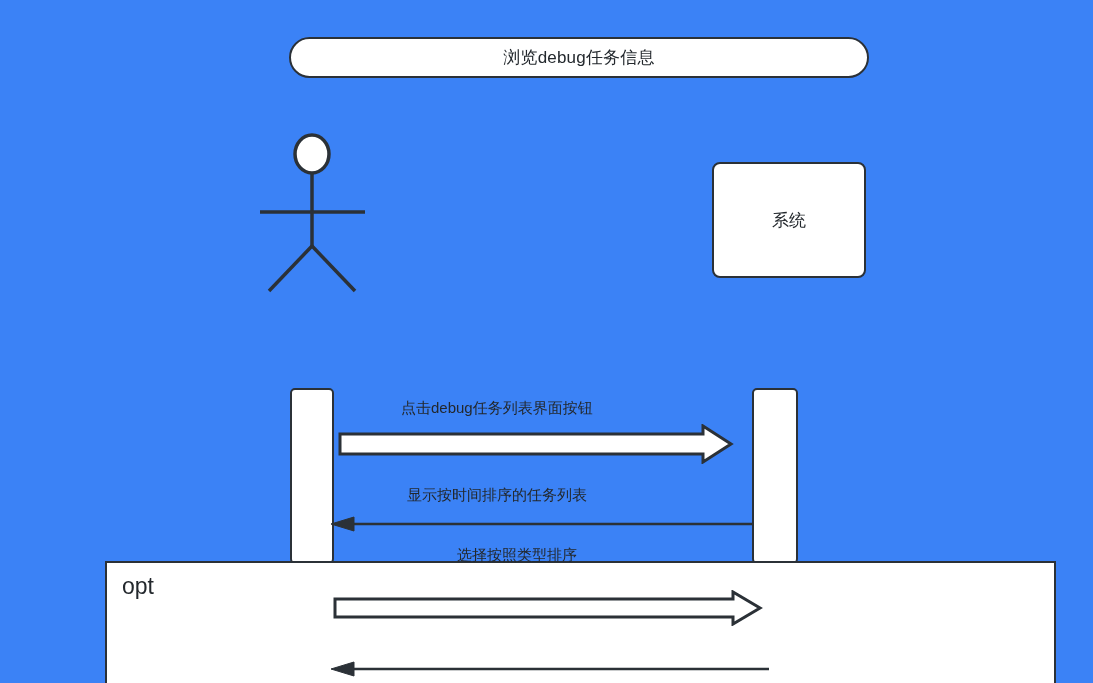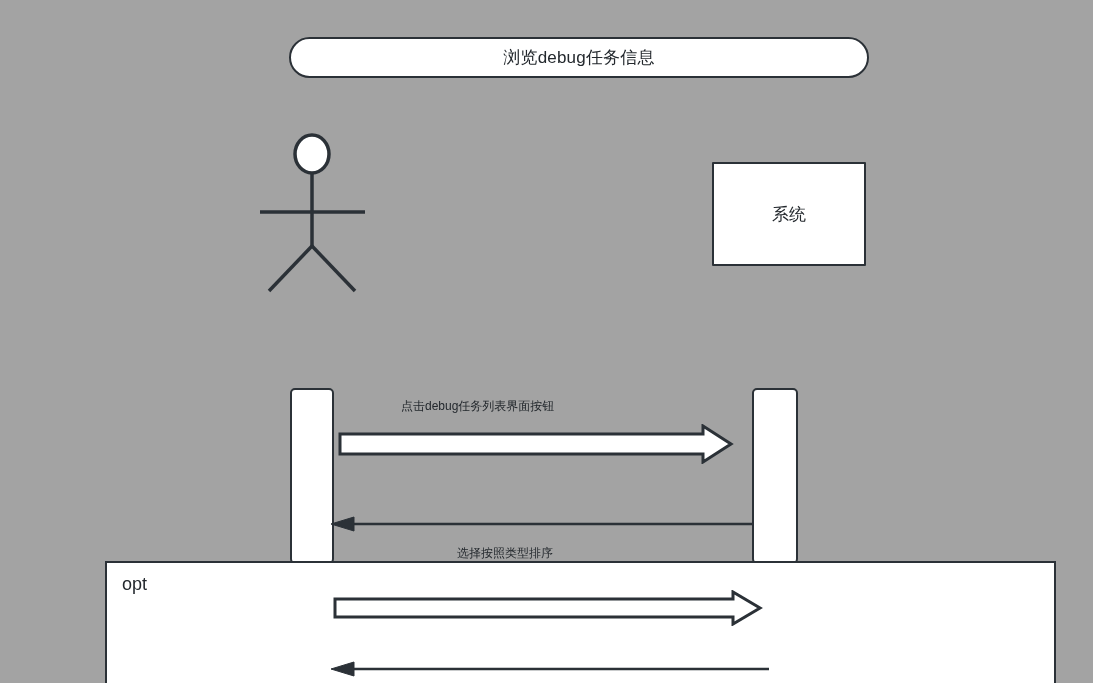--- a/index.html
+++ b/index.html
@@ -10,21 +10,21 @@
     width: 1093px;
     height: 683px;
     background: #efefef;
     font-family: "Liberation Sans", "DejaVu Sans", sans-serif;
     overflow: hidden;
   }
   #diagram-root {
     position: relative;
     width: 1093px;
     height: 683px;
-    background: #a3a3a3;
+    background: #3b82f6;
   }
   .abs { position: absolute; }
 
   
   #title-pill {
     left: 289px;
     top: 37px;
     width: 580px;
     height: 41px;
     box-sizing: border-box;
@@ -48,25 +48,25 @@
     top: 130px;
     width: 120px;
     height: 172px;
   }
 
   
   #system-box {
     left: 712px;
     top: 162px;
     width: 154px;
-    height: 104px;
+    height: 116px;
     box-sizing: border-box;
     background: #ffffff;
     border: 2.5px solid #2b3137;
-    border-radius: 1px;
+    border-radius: 8px;
     display: flex;
     align-items: center;
     justify-content: center;
   }
   #system-box .system-text {
     font-size: 17px;
     color: #23282d;
     line-height: 1;
   }
 
@@ -96,28 +96,28 @@
     top: 561px;
     width: 951px;
     height: 140px;
     box-sizing: border-box;
     background: #ffffff;
     border: 2.5px solid #2b3137;
   }
   #opt-label {
     left: 122px;
     top: 575px;
-    font-size: 18px;
+    font-size: 23px;
     color: #23282d;
     line-height: 1;
   }
 
   
   .msg-label {
-    font-size: 12px;
+    font-size: 15px;
     color: #23282d;
     white-space: nowrap;
     line-height: 1;
     text-align: center;
   }
   .msg-arrow-svg { display: block; }
 
   
   #msg1-label { left: 401px; top: 400px; }
   #msg1-arrow { left: 338px; top: 424px; }
@@ -161,20 +161,21 @@
   <div class="abs" id="opt-fragment"></div>
   <span class="abs" id="opt-label">opt</span>
 
   <span class="abs msg-label" id="msg1-label">点击debug任务列表界面按钮</span>
   <div class="abs" id="msg1-arrow">
     <svg width="396" height="40" viewBox="0 0 396 40" class="msg-arrow-svg">
       <polygon points="2,10 365,10 365,2 393,20 365,38 365,30 2,30" fill="#ffffff" stroke="#2b3137" stroke-width="3" stroke-linejoin="miter"></polygon>
     </svg>
   </div>
 
+  <span class="abs msg-label" id="msg2-label">显示按时间排序的任务列表</span>
   <div class="abs" id="msg2-arrow">
     <svg width="424" height="20" viewBox="0 0 424 20" class="msg-arrow-svg">
       <line x1="18" y1="10" x2="423" y2="10" stroke="#2b3137" stroke-width="2.5"></line>
       <polygon points="1,10 24,3 24,17" fill="#2b3137" stroke="#2b3137" stroke-width="1"></polygon>
     </svg>
   </div>
 
   <span class="abs msg-label" id="msg3-label">选择按照类型排序</span>
   <div class="abs" id="msg3-arrow">
     <svg width="430" height="36" viewBox="0 0 430 36" class="msg-arrow-svg">

